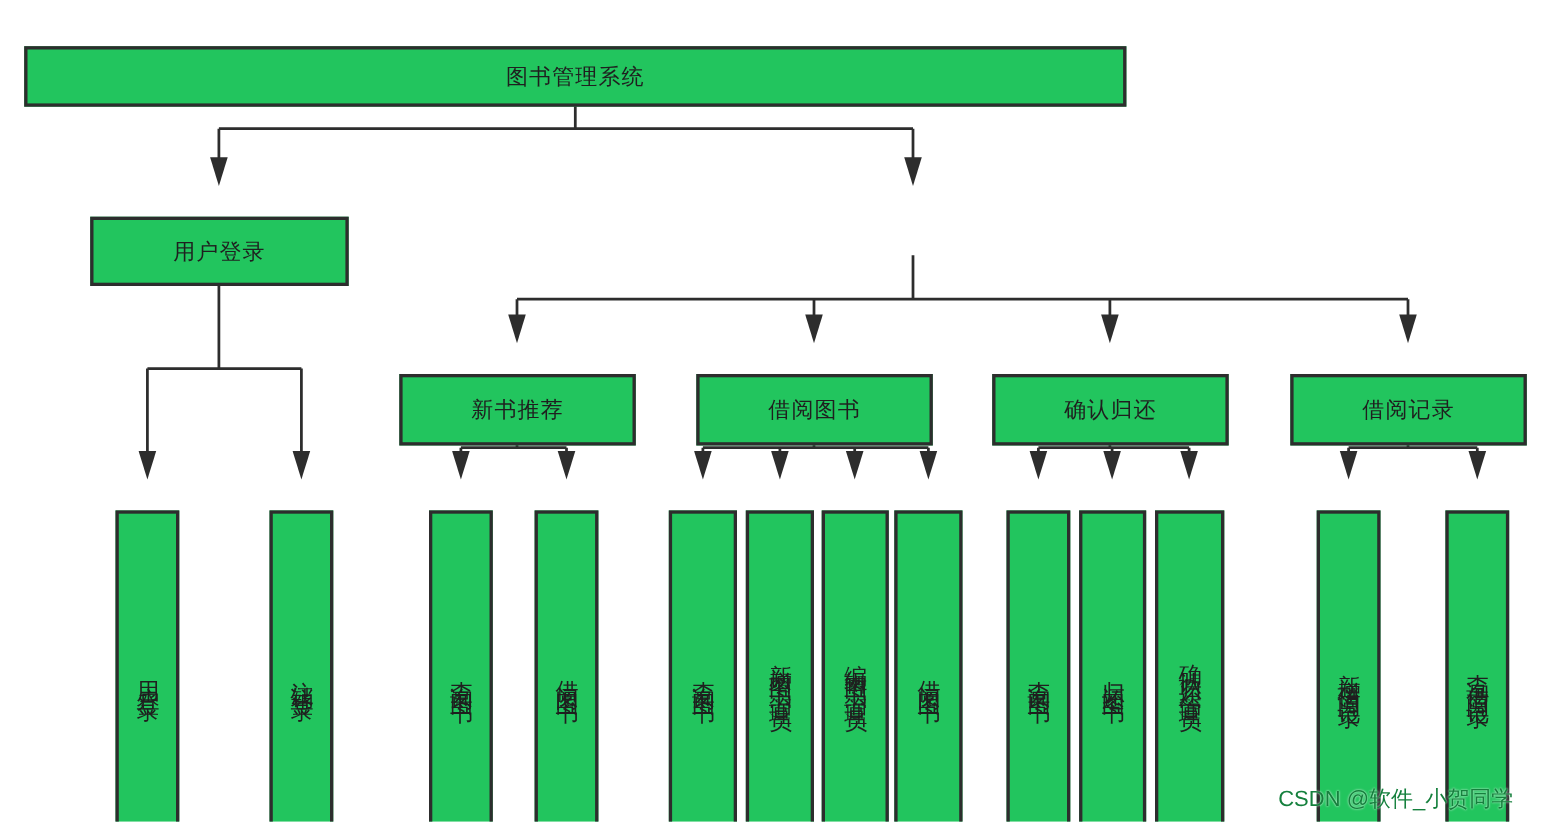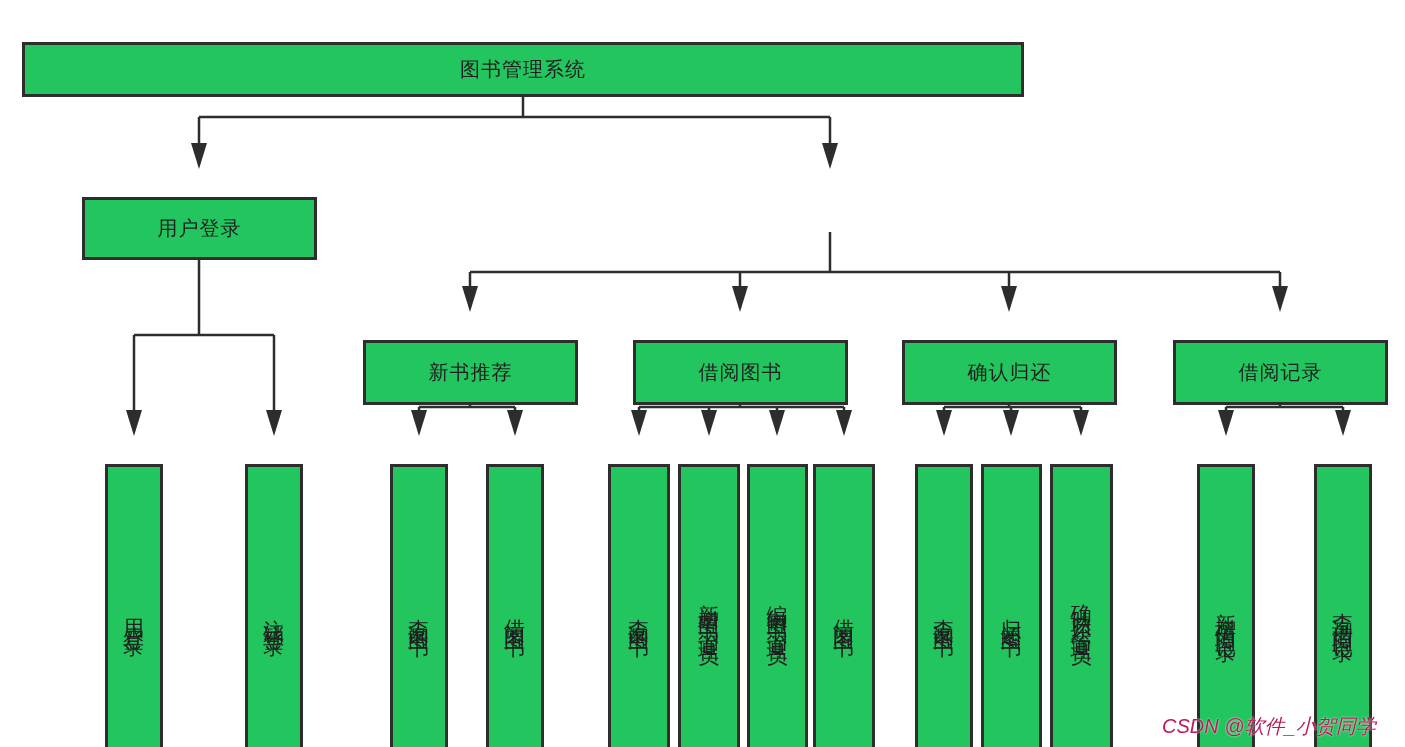--- a/index.html
+++ b/index.html
@@ -33,25 +33,24 @@
     text-orientation:mixed;
     font-size:21px;
     letter-spacing:6px;
     line-height:1;
     white-space:nowrap;
   }
   .watermark{
     position:absolute;
     left:1162px;top:713px;
     font-size:20px;
-    color:#be185d;
+    color:#15803d;
     text-shadow:0 0 2px #ffffff;
     z-index:3;
     white-space:nowrap;
-    font-style:italic;
   }
 </style>
 </head>
 <body>
 
 <div id="stage">
 
   <svg id="connectors" width="1405" height="747">
     <path d="M523 69 V117 M199 117 H830 M199 117 V146 M830 117 V146
          M199 232 V335 M134 335 H274 M134 335 V414 M274 335 V414

